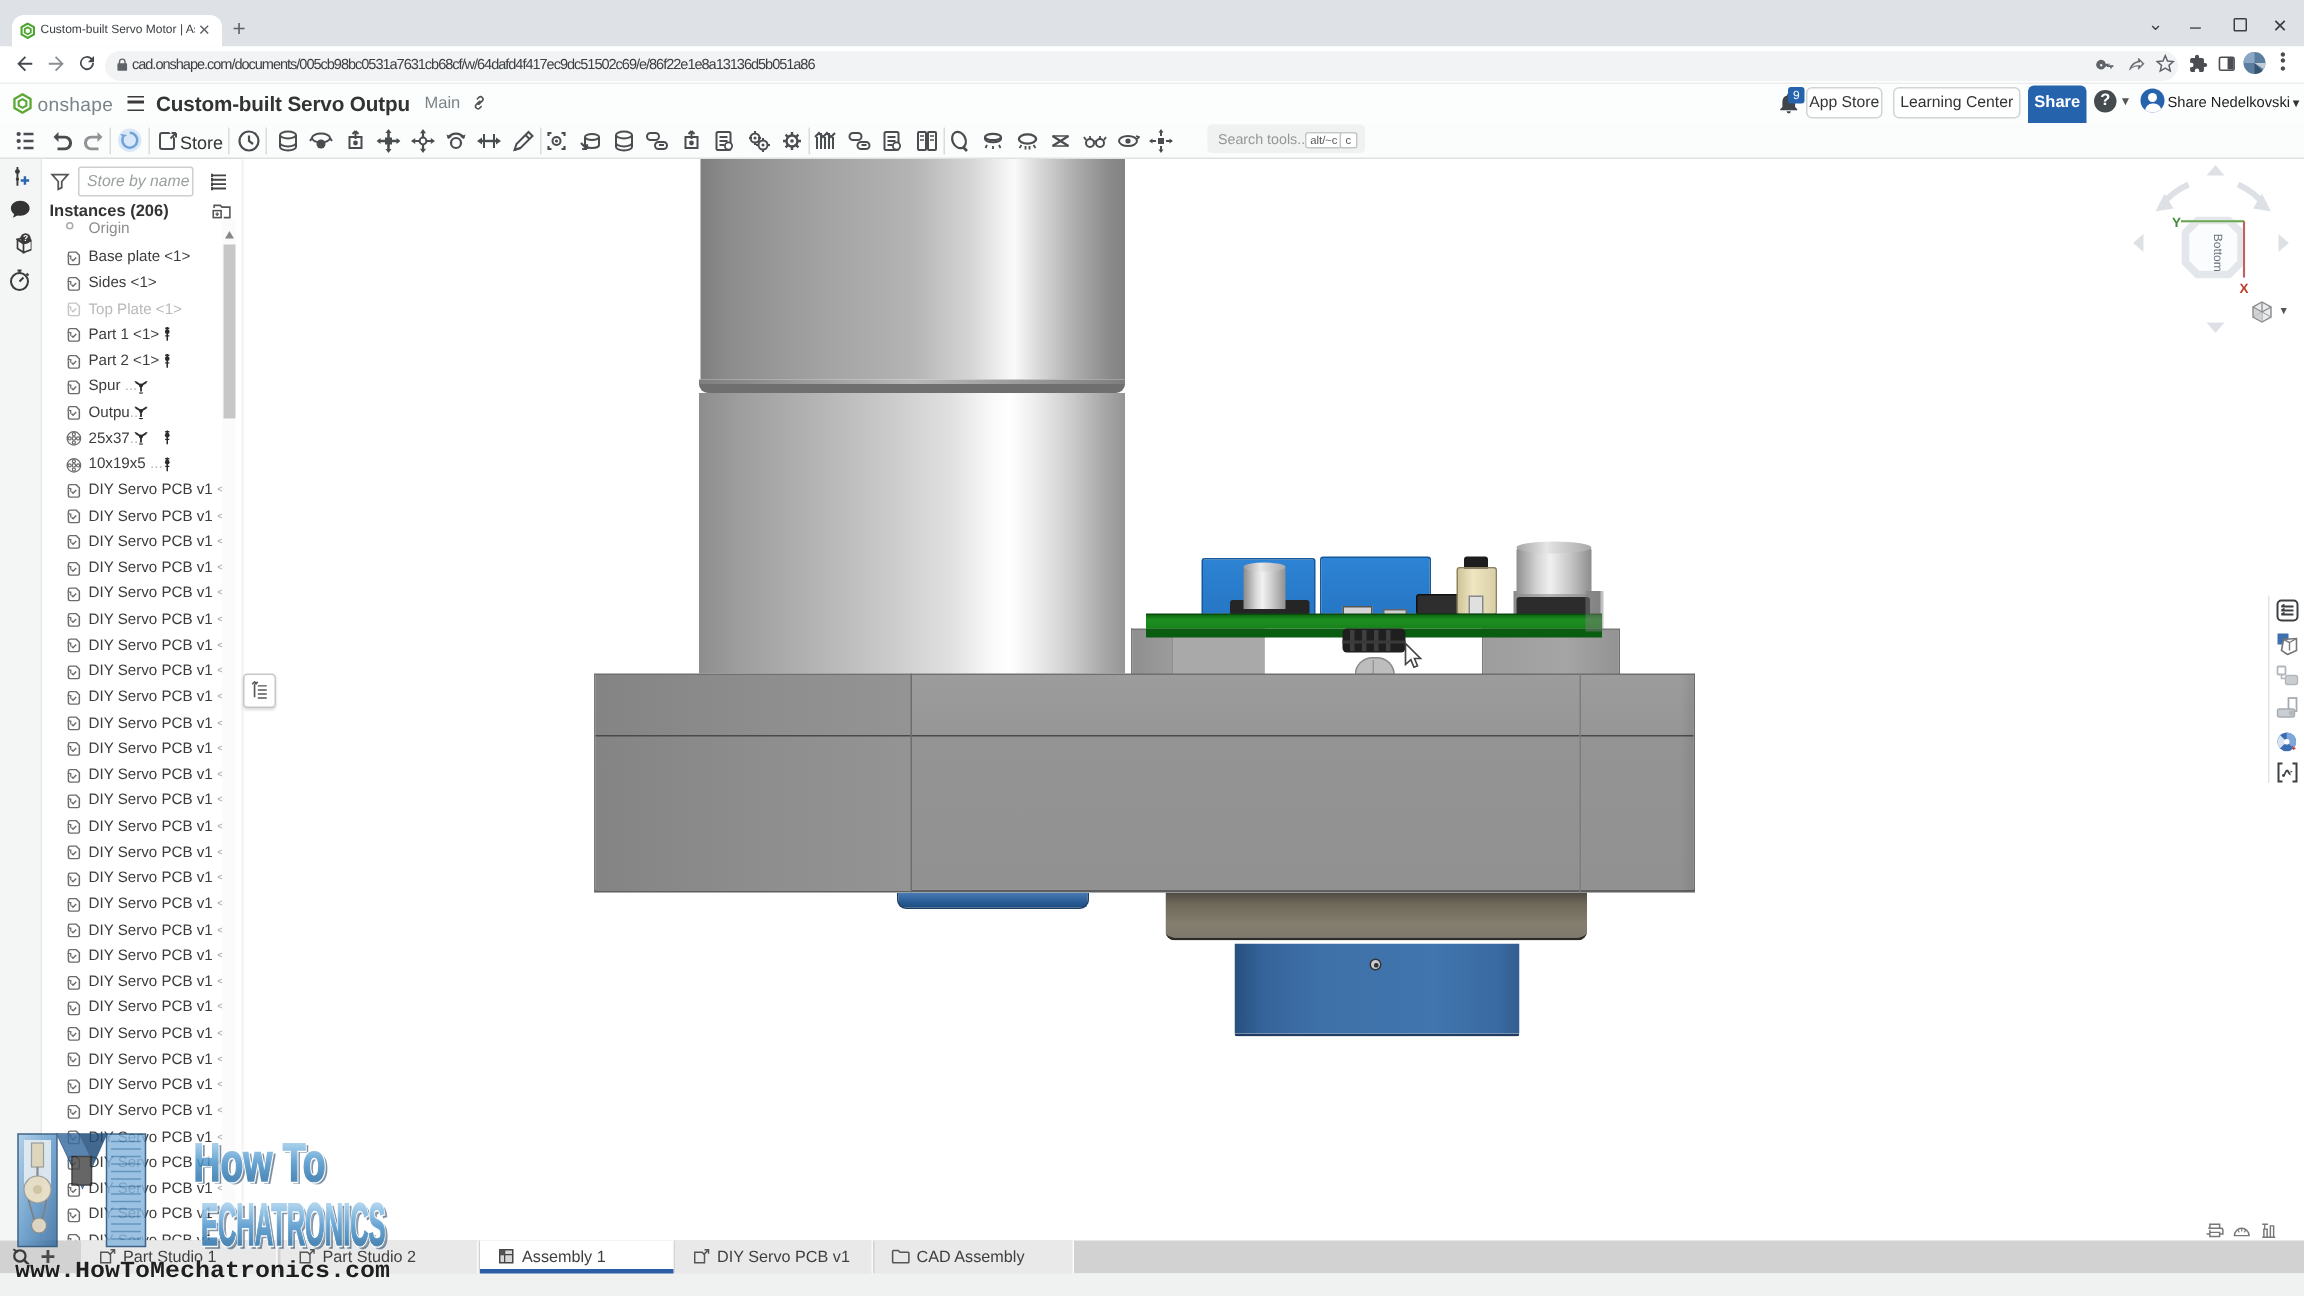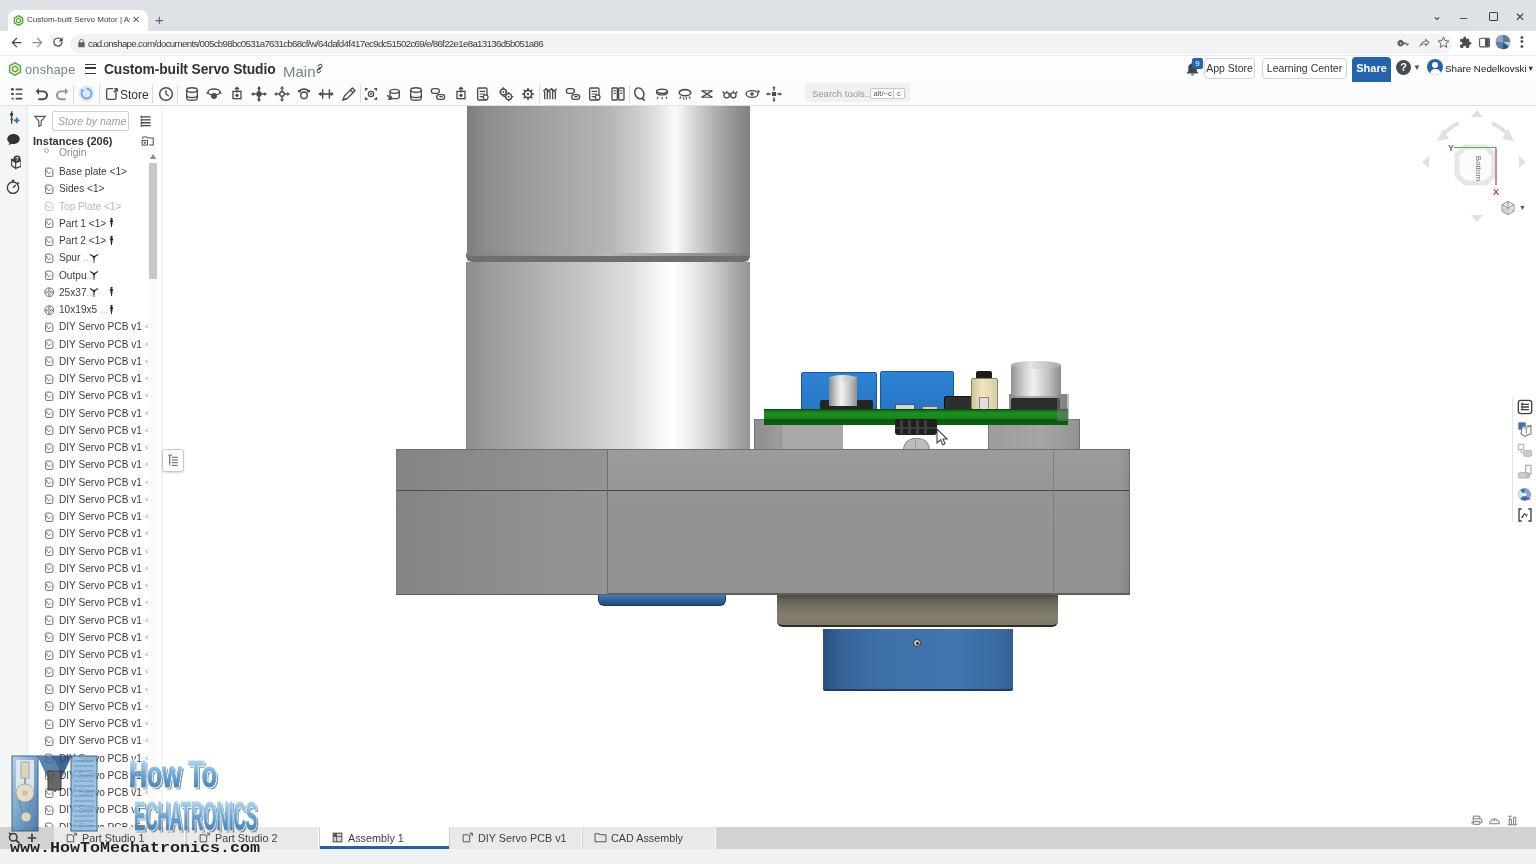--- a/index.html
+++ b/index.html
@@ -66,22 +66,22 @@
   </div>
 <div class="a" style="left:0;top:56px;width:1536px;height:26px;background:#fcfdfd"></div>
 <svg class="a" style="left:8px;top:61.5px" width="14" height="14" viewBox="0 0 24 24">
 <path d="M12 1.5 21.2 6.8v10.4L12 22.5 2.8 17.2V6.8Z" fill="none" stroke="#5aa734" stroke-width="2.6"></path>
 <path d="M12 7l4.4 2.5v5L12 17l-4.4-2.5v-5Z" fill="none" stroke="#5aa734" stroke-width="2.4"></path>
 </svg>
 <div class="a" style="left:25px;top:61.5px;font-size:12.8px;color:#7b8589;letter-spacing:.2px">onshape</div>
 <div class="a" style="left:85px;top:63.5px;width:11px;height:10px;border-top:1.8px solid #3a3a3a;border-bottom:1.8px solid #3a3a3a">
     <div style="margin-top:2.4px;height:1.8px;background:#3a3a3a"></div>
   </div>
-<div class="a" style="left:104px;top:61.5px;font-size:13.8px;font-weight:bold;color:#333;letter-spacing:-0.1px">Custom-built Servo Studio</div>
-<div class="a" style="left:283px;top:63px;font-size:15px;color:#7a8488">Main</div>
+<div class="a" style="left:104px;top:61.5px;font-size:13.8px;font-weight:bold;color:#333;letter-spacing:-0.1px">Custom-built Servo Outpu</div>
+<div class="a" style="left:283px;top:63px;font-size:11px;color:#7a8488">Main</div>
 <svg class="a" style="left:313px;top:62px" width="13" height="13" viewBox="0 0 24 24">
     <path d="M10.6 13.4a1 1 0 0 0 1.4 0l4-4a3 3 0 0 0-4.2-4.2l-2.2 2.2M13.4 10.6a1 1 0 0 0-1.4 0l-4 4a3 3 0 0 0 4.2 4.2l2.2-2.2" fill="none" stroke="#555" stroke-width="2" stroke-linecap="round"></path>
   </svg>
 <svg class="a" style="left:1184px;top:60px" width="17" height="17" viewBox="0 0 24 24">
     <path d="M12 22a2 2 0 0 0 2-2h-4a2 2 0 0 0 2 2zm6-6v-5a6 6 0 0 0-4.5-5.8V4.5a1.5 1.5 0 0 0-3 0v.7A6 6 0 0 0 6 11v5l-2 2v1h16v-1z" fill="#3f454a"></path>
   </svg>
 <div class="a" style="left:1192px;top:58px;width:11px;height:11px;background:#2563ad;border-radius:2px;color:#fff;font-size:8px;text-align:center;line-height:11px">9</div>
 <div class="a" style="left:1204px;top:58px;width:51px;height:21px;border:1px solid #d0d4d6;border-radius:4px;background:#fff;font-size:10.5px;color:#333;text-align:center;line-height:19px">App Store</div>
 <div class="a" style="left:1262px;top:58px;width:85px;height:21px;border:1px solid #d0d4d6;border-radius:4px;background:#fff;font-size:10.5px;color:#333;text-align:center;line-height:19px">Learning Center</div>
 <div class="a" style="left:1352px;top:57px;width:39px;height:36px;border-radius:4px;background:#2563ad;font-size:11px;font-weight:bold;color:#fff;text-align:center;line-height:22px">Share</div>

